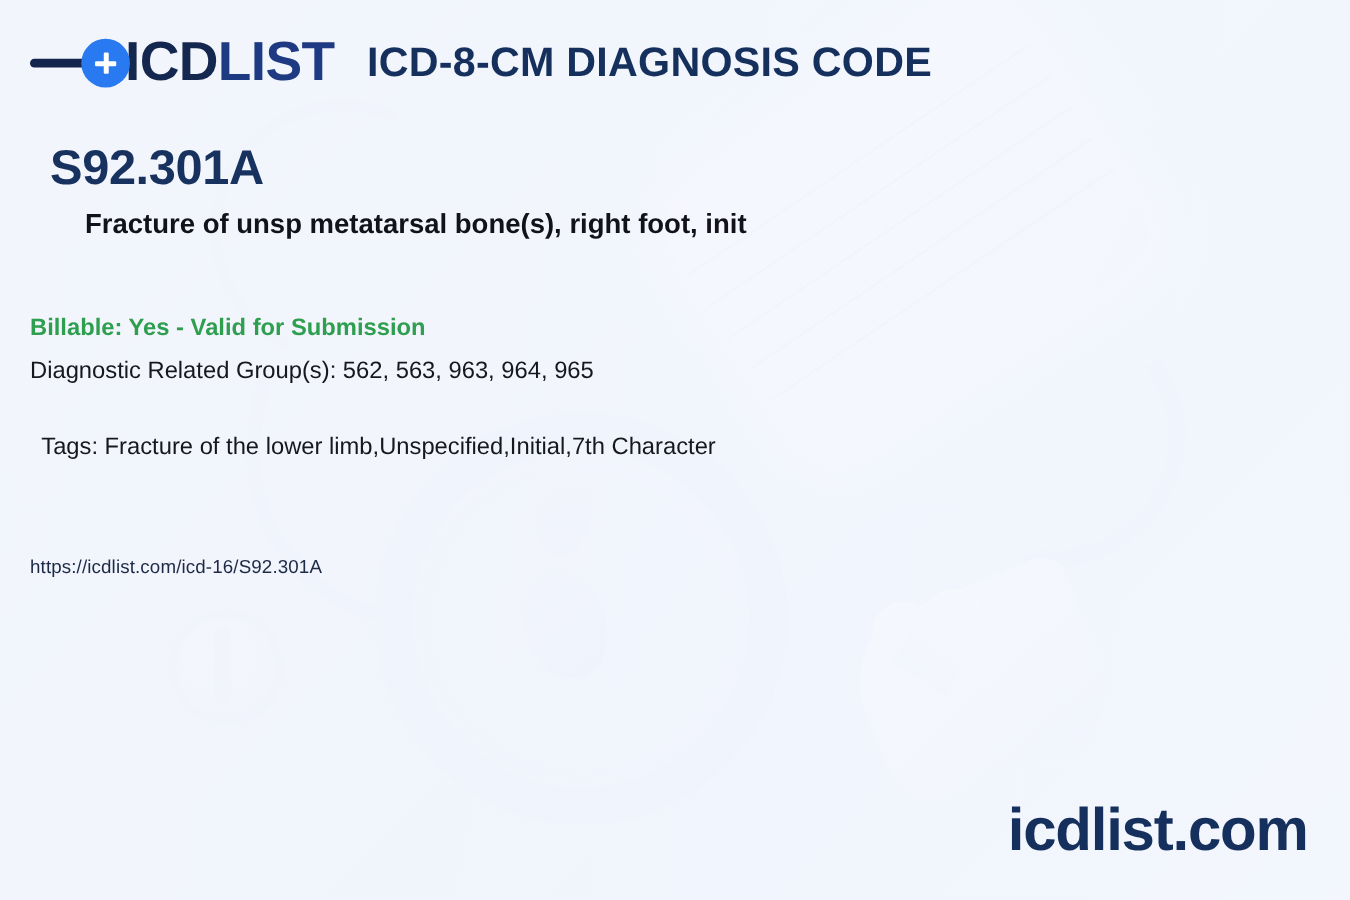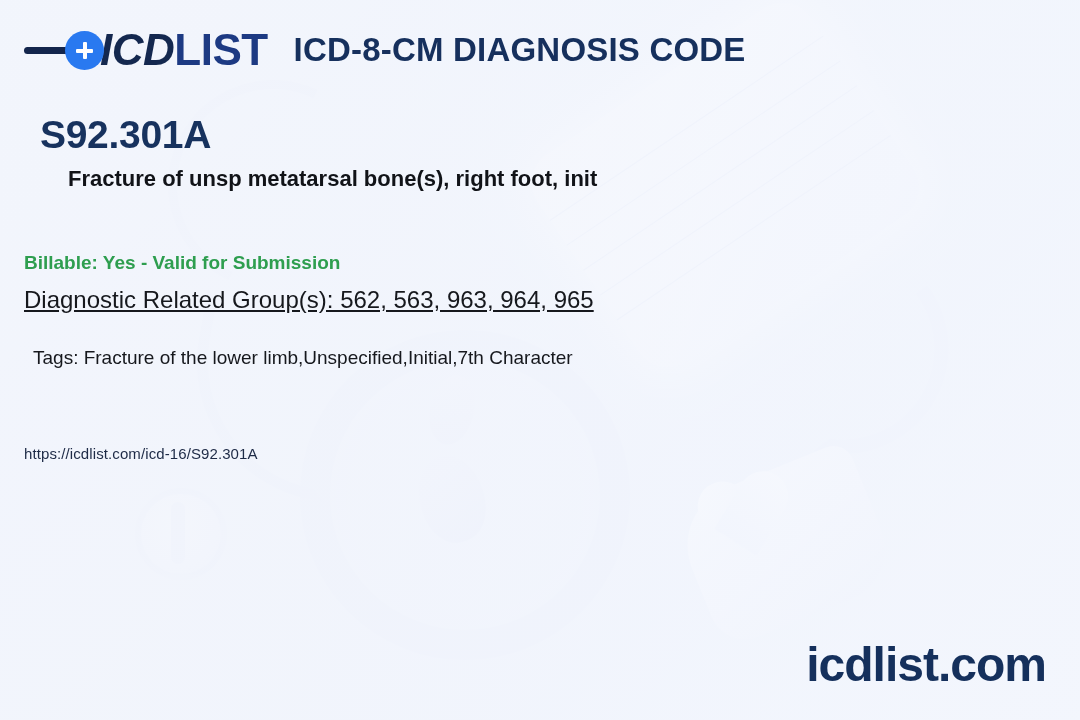--- a/index.html
+++ b/index.html
@@ -161,21 +161,21 @@
   }
   .logo-plus:before, .logo-plus:after {
     content:""; position:absolute; background:#ffffff; border-radius:1px;
   }
   .logo-plus:before { left:11px; top:18px; width:17px; height:4px; }
   .logo-plus:after  { left:17.5px; top:11.5px; width:4px; height:17px; }
   .logo-word {
     font-size:44px; font-weight:bold; letter-spacing:-0.5px;
     line-height:1; margin-left:-4px;
   }
-  .logo-icd  { color:#14284f;font-style:italic; }
+  .logo-icd  { color:#14284f; }
   .logo-list { color:#1d3a83;text-align:right; }
 
   .page-title {
     font-size:33px; font-weight:bold; color:#16305d;
     letter-spacing:0.2px; white-space:nowrap;
   }
 
   
   .code {
     position:absolute; left:40px; top:113px;
@@ -184,21 +184,21 @@
   .description {
     position:absolute; left:24px; top:166px;
     font-size:22px; font-weight:bold; color:#111318;margin-left:44px;
   }
   .billable {
     position:absolute; left:24px; top:224px;
     font-size:19px; font-weight:bold; color:#2e9e4f;margin-top:28px;
   }
   .drg {
     position:absolute; left:24px; top:286px;
-    font-size:24px; color:#16181d;text-decoration:underline;
+    font-size:19px; color:#16181d;
   }
   .tags {
     position:absolute; left:33px; top:347px;
     font-size:19px; color:#16181d;
   }
   .url {
     position:absolute; left:24px; top:445px;
     font-size:15px; color:#1d2a46; letter-spacing:0.1px;
   }
   .watermark {

